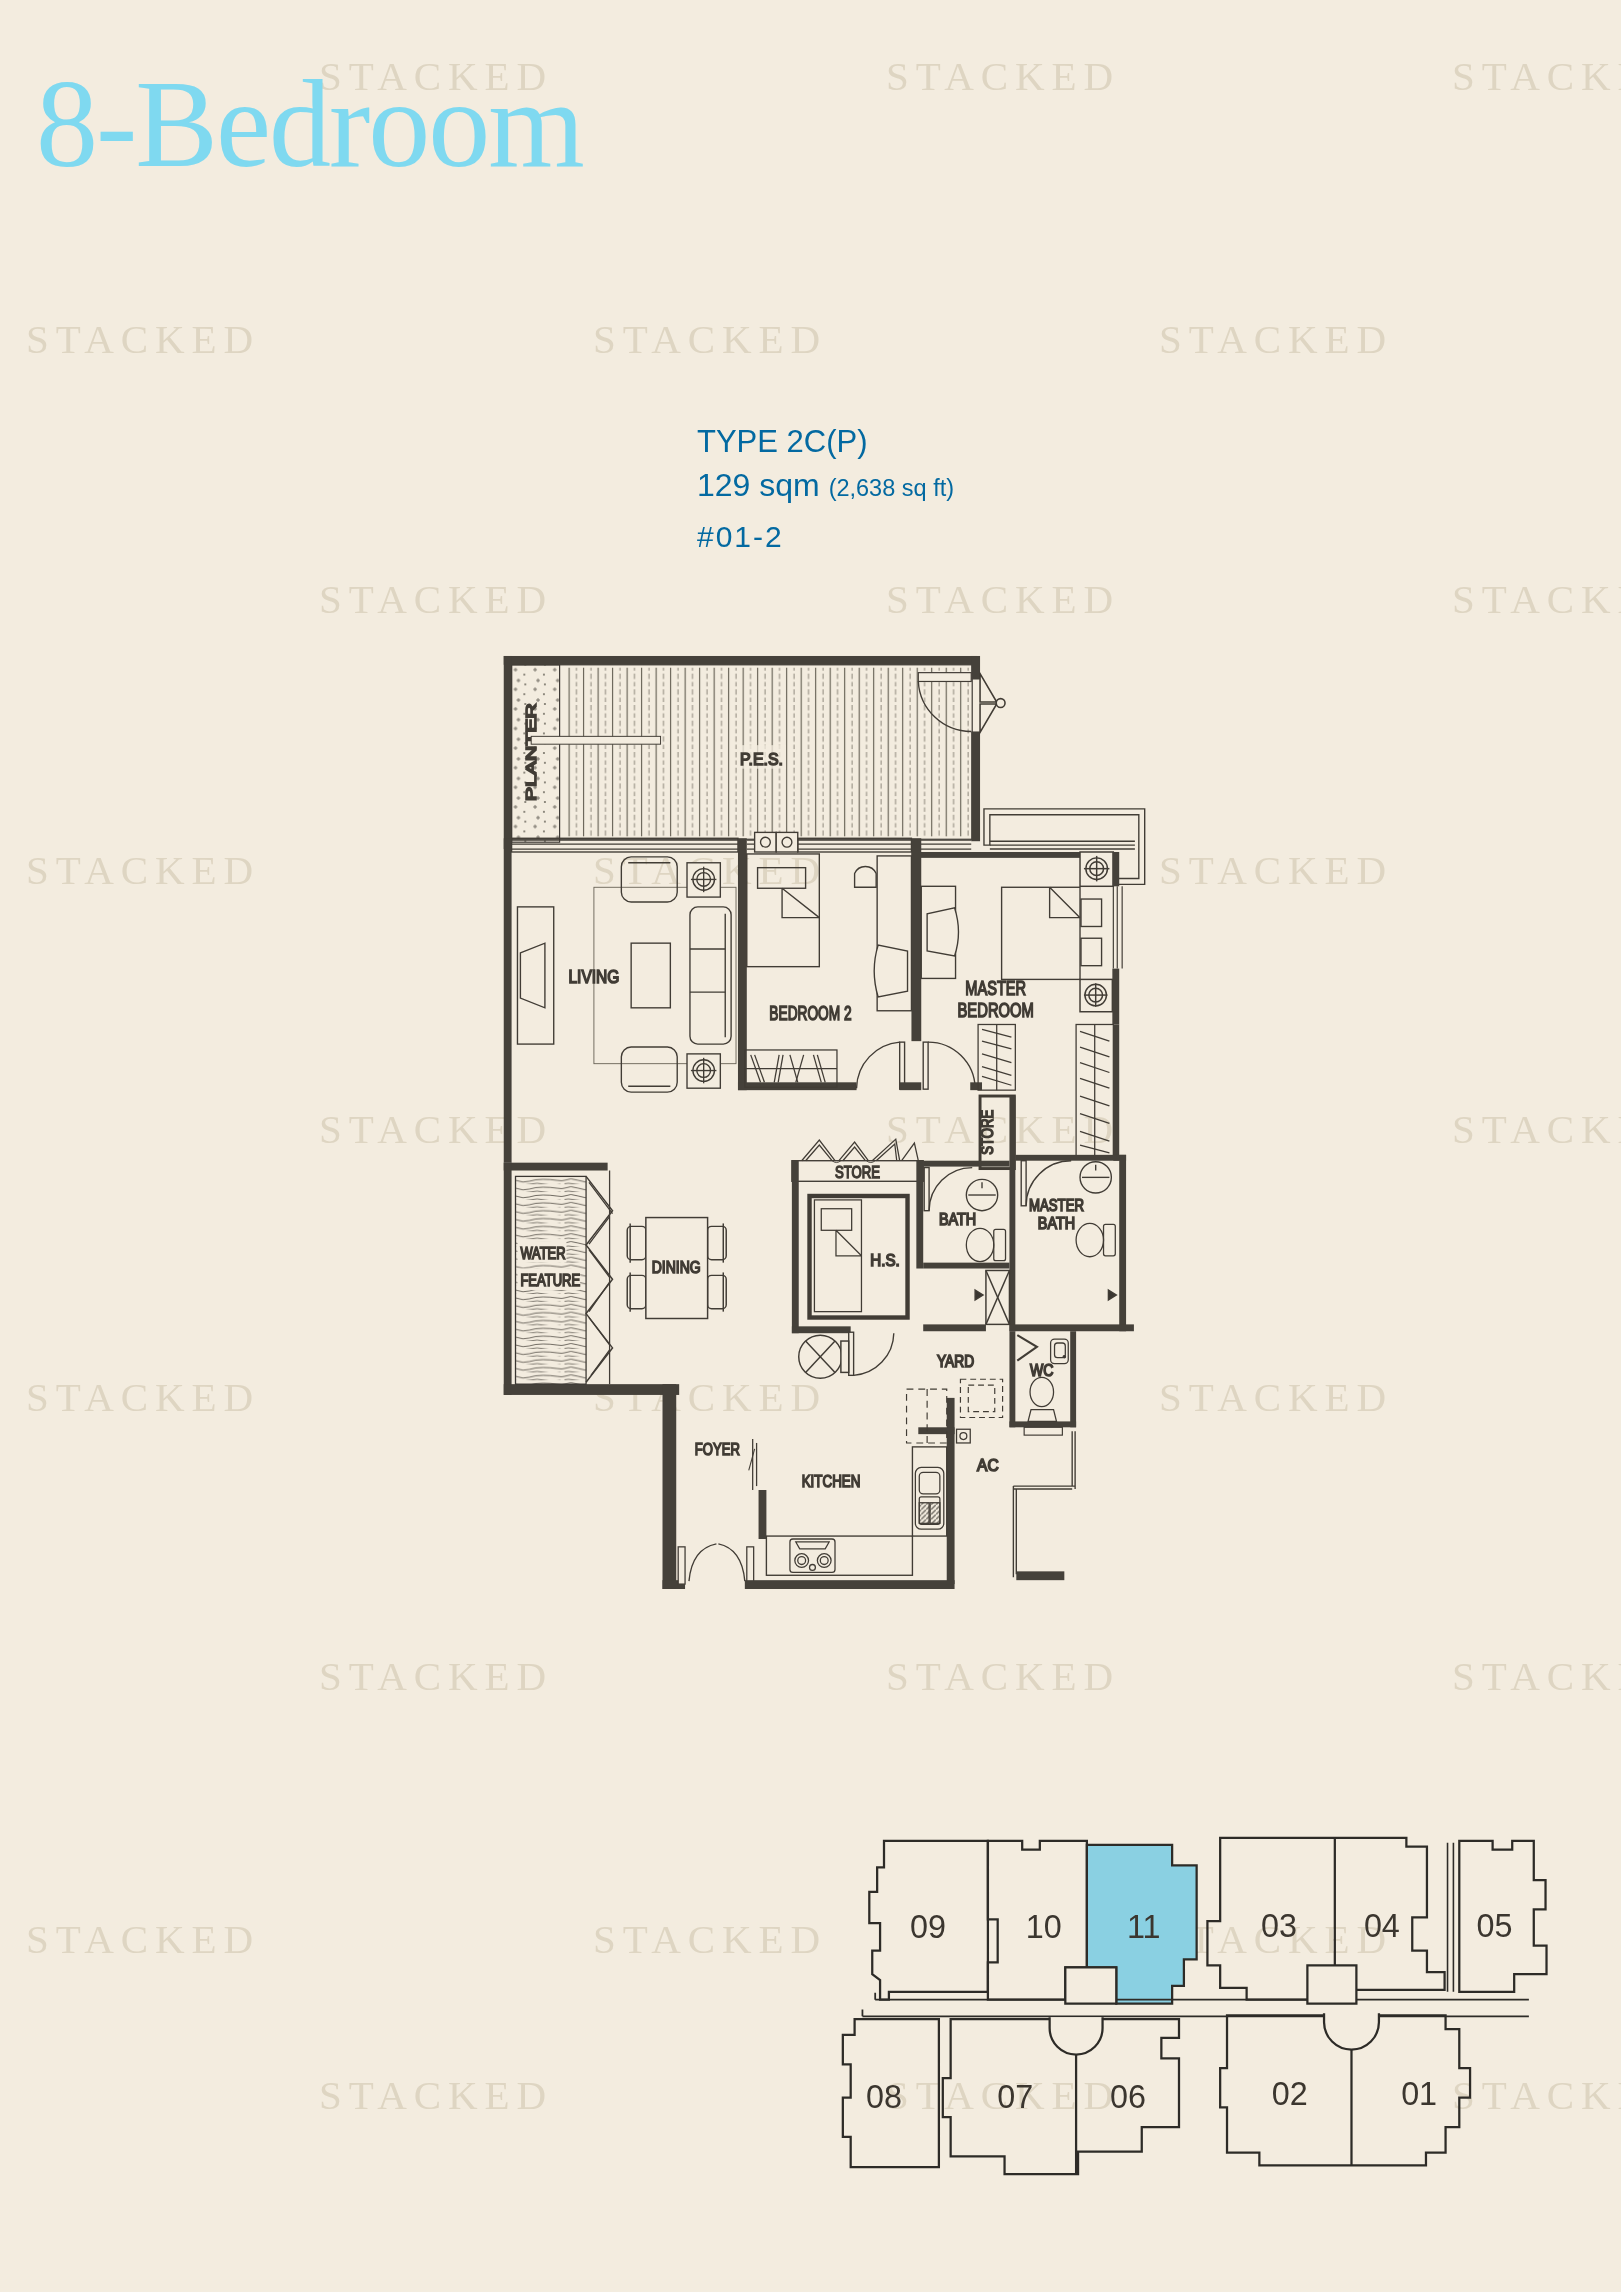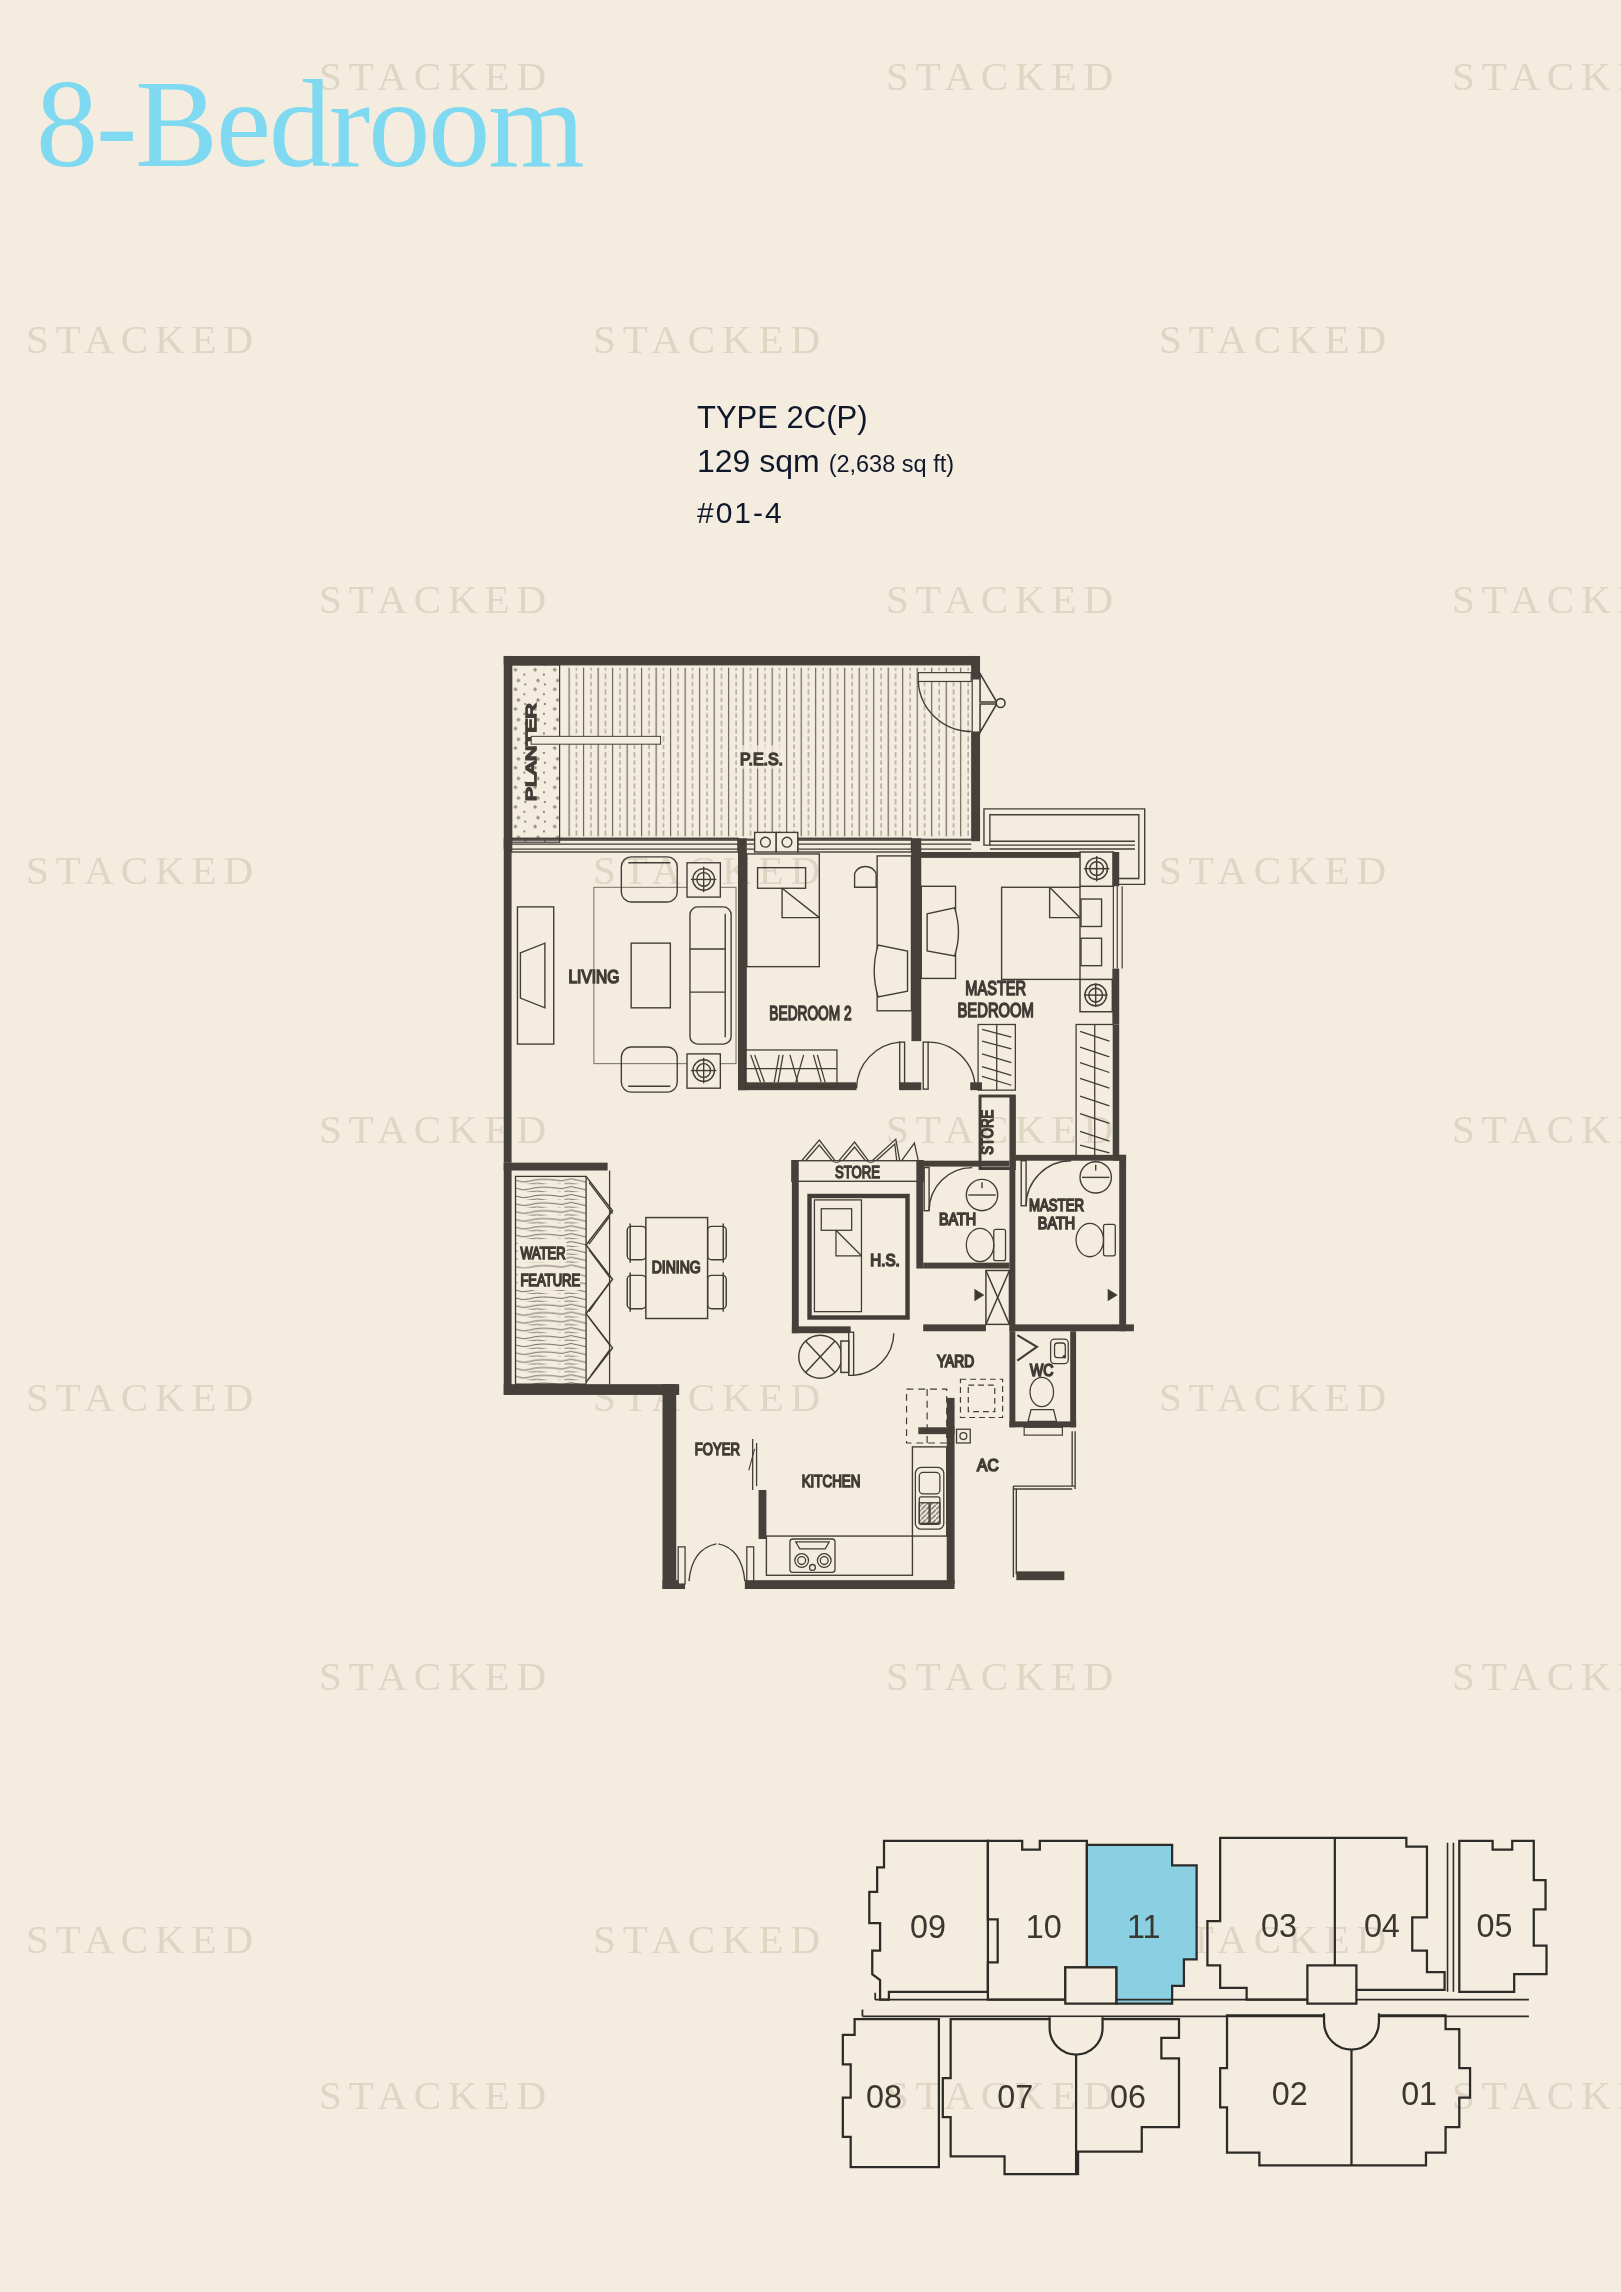--- a/index.html
+++ b/index.html
@@ -1,19 +1,19 @@
 <!DOCTYPE html>
 <html><head>
 <meta charset="utf-8">
 <style>
 html,body{margin:0;padding:0}
 body{width:1621px;height:2293px;background:#f3ecdf;font-family:"Liberation Sans",sans-serif;position:relative;overflow:hidden}
 .wm{position:absolute;font-family:"Liberation Serif",serif;font-size:41px;letter-spacing:6.9px;color:#ded5c2;transform:translate(-50%,-50%);white-space:nowrap}
 .title{position:absolute;left:36px;top:54px;font-size:124px;color:#7fd9f0;letter-spacing:-2px;font-family:"Liberation Serif",serif}
-.info{position:absolute;left:697px;top:400px;color:#0f172a}
+.info{position:absolute;left:697px;top:424px;color:#0369a1}
 .l1{font-size:31px;letter-spacing:0px}
 .l2{font-size:32px;margin-top:6.9px}
 .l2 small{font-size:23.5px}
 .l3{font-size:30px;margin-top:15.7px;letter-spacing:2px}
 svg{position:absolute;left:0;top:0}
 svg text{font-family:"Liberation Sans",sans-serif;fill:#3b362f}
 </style>
 </head>
 <body>
 
@@ -51,21 +51,21 @@
 
 <span class="wm" style="left:436px;top:2095px">STACKED</span>
 <span class="wm" style="left:1003px;top:2095px">STACKED</span>
 <span class="wm" style="left:1569px;top:2095px">STACKED</span>
 
 <div class="title">8-Bedroom</div>
 
 <div class="info">
   <div class="l1">TYPE 2C(P)</div>
   <div class="l2">129 sqm <small>(2,638 sq ft)</small></div>
-  <div class="l3">#01-4</div>
+  <div class="l3">#01-2</div>
 </div>
 <svg width="1621" height="2293" viewBox="0 0 1654 2339">
 <defs>
 <pattern id="vhatch" width="14.8" height="16" patternUnits="userSpaceOnUse">
 <line x1="3.5" y1="0" x2="3.5" y2="16" stroke="#635e52" stroke-width="1.15"></line>
 <line x1="11" y1="0" x2="11" y2="16" stroke="#8b8578" stroke-width="1" stroke-dasharray="4.5 3"></line>
 </pattern>
 <pattern id="dots" width="20" height="20" patternUnits="userSpaceOnUse">
 <path d="M4,3 h4 M6,1 v4" stroke="#6b665c" stroke-width="0.9" fill="none"></path>
 <circle cx="15" cy="8" r="1" fill="#6b665c"></circle>

